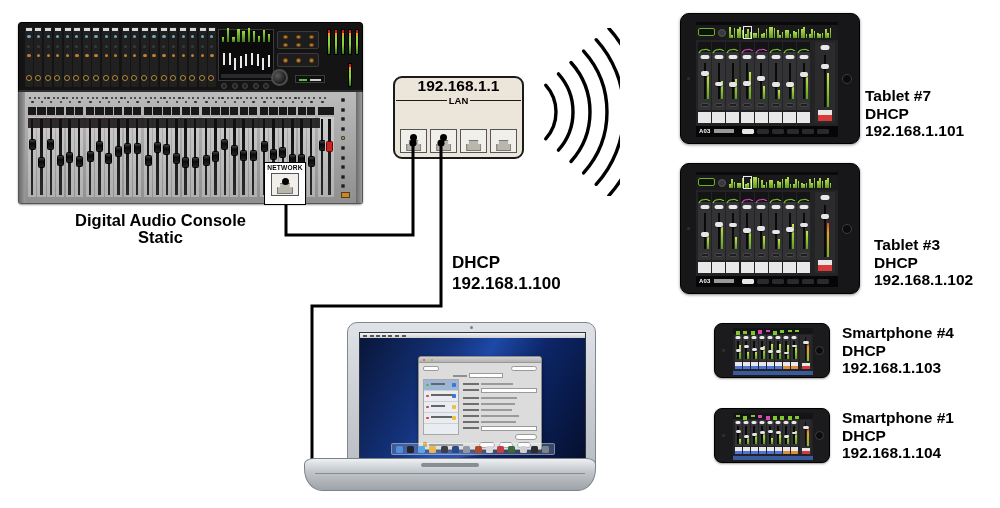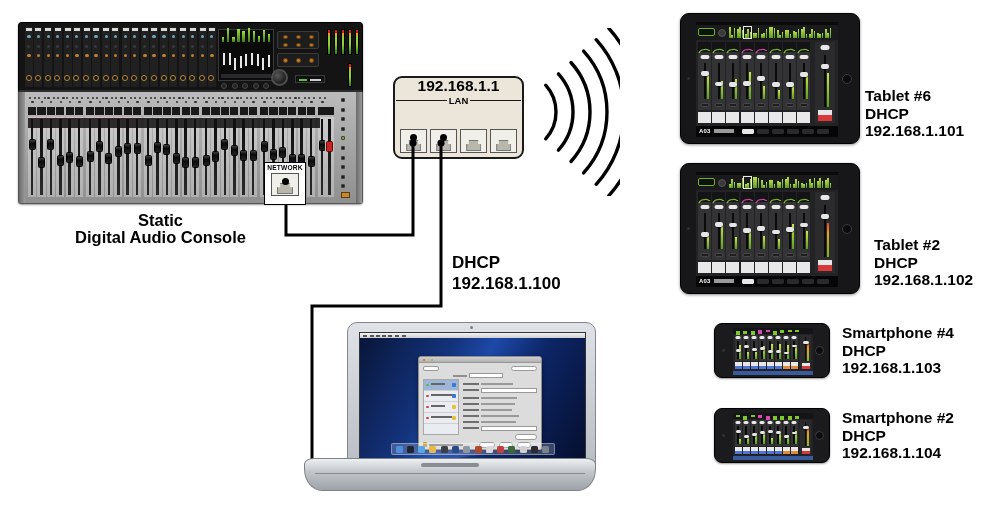--- a/index.html
+++ b/index.html
@@ -695,22 +695,22 @@
 
   <div id="network-box" class="abs">
     <div class="nb-label">NETWORK</div>
     <div class="rj45">
       <div class="notch"></div>
       <div class="plug-dot"></div>
     </div>
   </div>
 
   <div id="console-label" class="abs big-label">
+    <div>Digital Audio Console</div>
     <div>Static</div>
-    <div>Digital Audio Console</div>
   </div>
 
   <div id="router" class="abs">
     <div class="rt-ip">192.168.1.1</div>
     <div class="lan-row">
       <span class="lan-line"></span>
       <span class="lan-text">LAN</span>
       <span class="lan-line"></span>
     </div>
     <div id="router-ports">
@@ -1472,33 +1472,33 @@
           <div class="mx-tile" style="left: 1.5px; top: 28px; width: 8px; height: 6px;">
             <i style="height: 3px; background: rgb(216, 58, 58);"></i>
           </div>
         </div>
         <div style="position: absolute; left: 0px; bottom: 0px; width: 100%; height: 4.5px; background: rgb(58, 90, 158);"></div>
       </div>
     <div class="home"></div>
   </div>
 
   <div id="label-t1" class="abs dev-label">
-    <div>Tablet #6</div>
+    <div>Tablet #7</div>
     <div>DHCP</div>
     <div>192.168.1.101</div>
   </div>
   <div id="label-t2" class="abs dev-label">
-    <div>Tablet #2</div>
+    <div>Tablet #3</div>
     <div>DHCP</div>
     <div>192.168.1.102</div>
   </div>
   <div id="label-s1" class="abs dev-label">
     <div>Smartphone #4</div>
     <div>DHCP</div>
     <div>192.168.1.103</div>
   </div>
   <div id="label-s2" class="abs dev-label">
-    <div>Smartphone #2</div>
+    <div>Smartphone #1</div>
     <div>DHCP</div>
     <div>192.168.1.104</div>
   </div>
 
 </div>
 
 </body></html>

